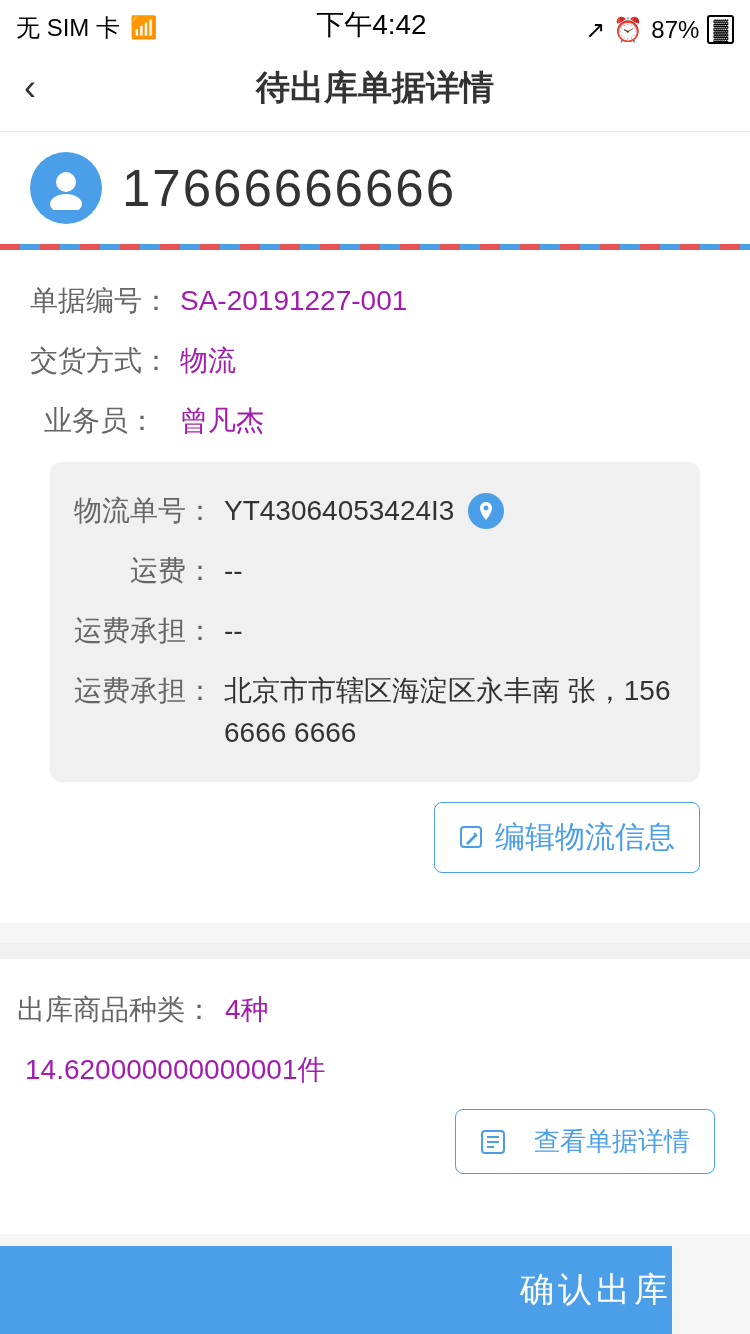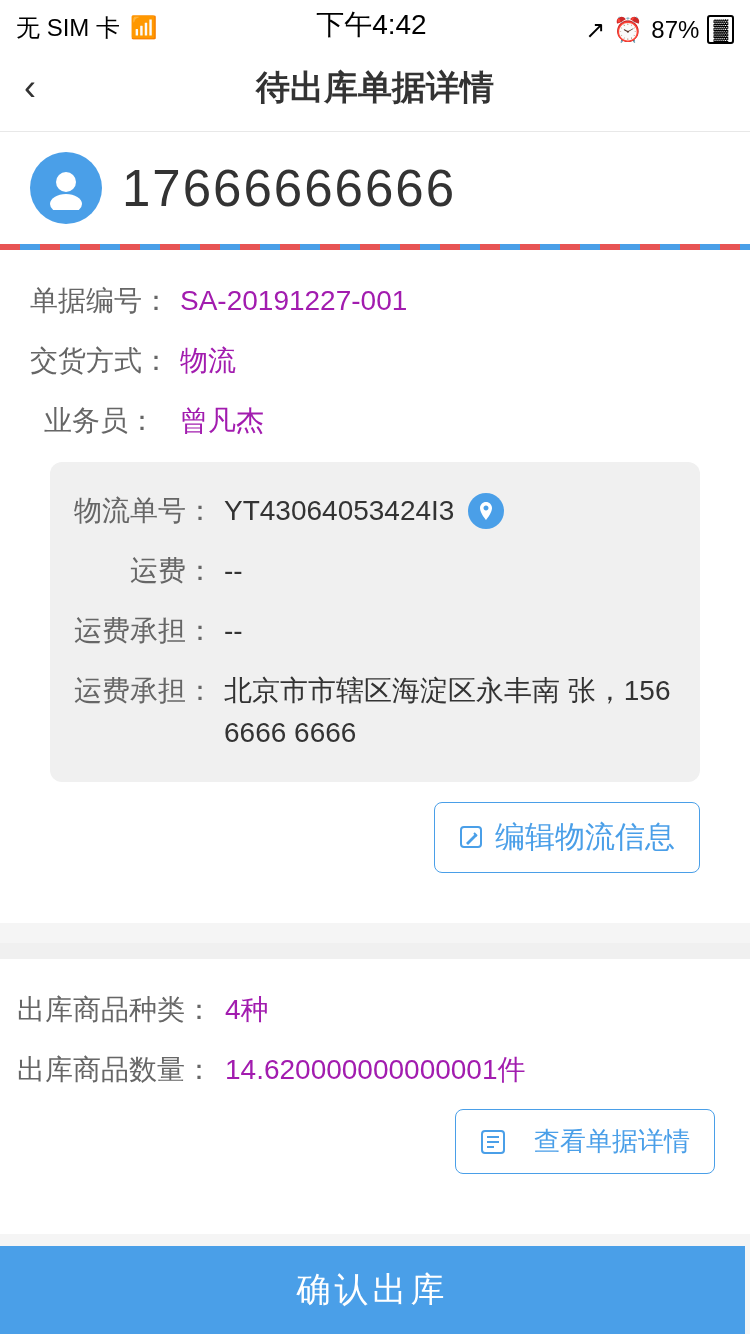--- a/index.html
+++ b/index.html
@@ -221,26 +221,26 @@
       background: #f5f5f5;
       flex: 1;
       min-height: 200px;
     }
 
     
     .confirm-bar {
       position: fixed;
       bottom: 0;
       left: 0;
-      width: 745px;
+      width: 672px;
       background: #4a9fe8;
       height: 88px;
       display: flex;
       align-items: center;
-      justify-content: center;
+      justify-content: flex-end;
       cursor: pointer;
     }
     .confirm-btn-text {
       font-size: 34px;
       color: #fff;
       font-weight: 500;
       letter-spacing: 4px;
     }
 
     .page-content {
@@ -343,21 +343,20 @@
   </div>
 
   <div class="section-divider"></div>
 
   <div class="goods-card white-section">
     <div class="info-row">
       <span class="info-label" style="min-width:200px;">出库商品种类：</span>
       <span class="info-value">4种</span>
     </div>
     <div class="info-row">
-      <span class="info-label" style="min-width:200px;">出库商品数量：</span>
       <span class="info-value">14.620000000000001件</span>
     </div>
 
     <div class="btn-view-details">
       <button class="btn-view">
         <svg viewBox="0 0 26 26" fill="none" xmlns="http://www.w3.org/2000/svg">
           <rect x="2" y="2" width="22" height="22" rx="3" stroke="#4a9fe8" stroke-width="2"></rect>
           <line x1="7" y1="8" x2="19" y2="8" stroke="#4a9fe8" stroke-width="2"></line>
           <line x1="7" y1="13" x2="19" y2="13" stroke="#4a9fe8" stroke-width="2"></line>
           <line x1="7" y1="18" x2="14" y2="18" stroke="#4a9fe8" stroke-width="2"></line>

